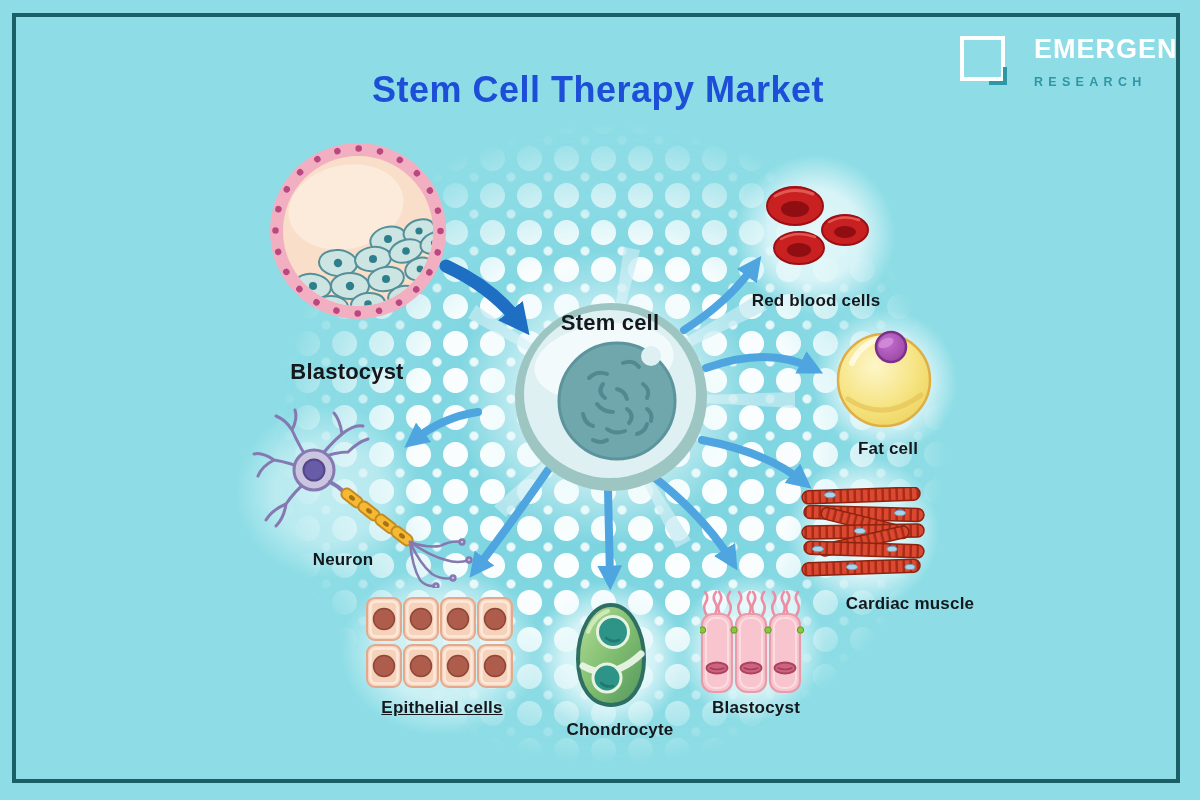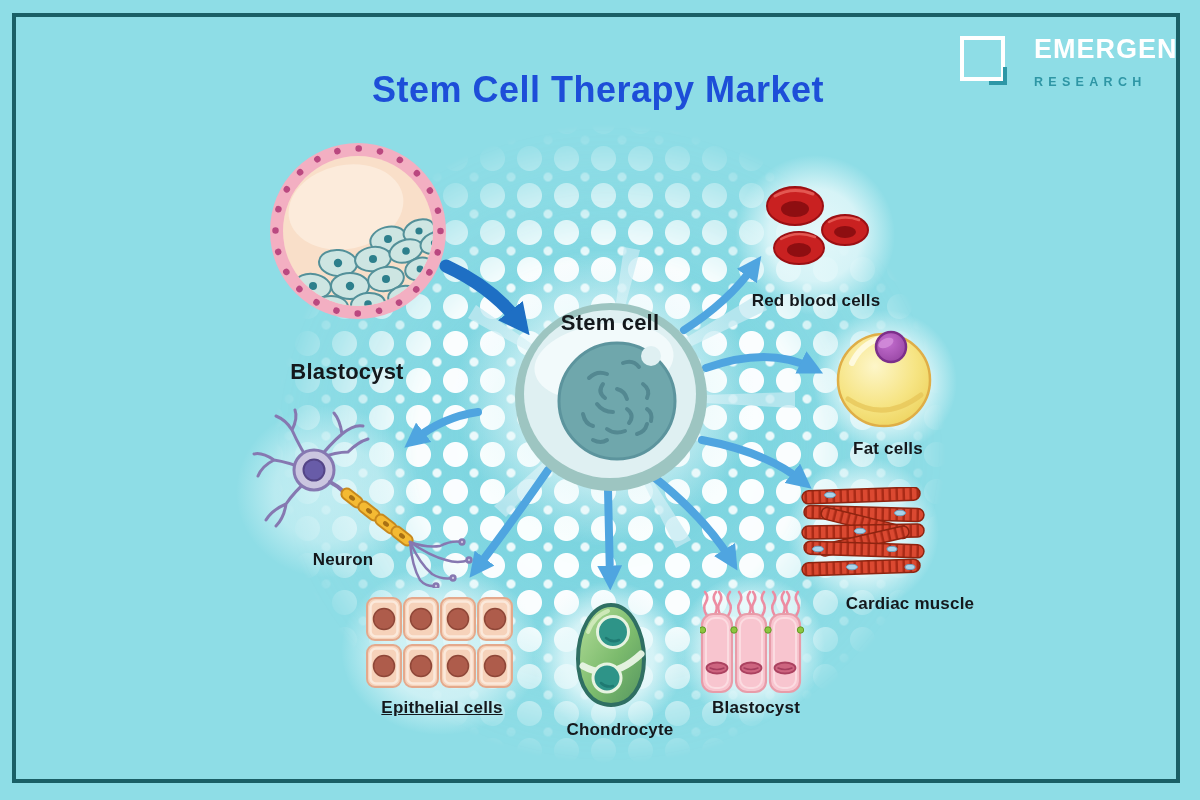--- a/index.html
+++ b/index.html
@@ -366,21 +366,21 @@
     <g fill="none" stroke="#A53E5E" stroke-width="1.5" stroke-linecap="round">
       <path d="M10,80 q7,3 14,0"></path>
         <path d="M44,80 q7,3 14,0"></path>
         <path d="M78,80 q7,3 14,0"></path>
     </g>
   </svg>
 
   <div class="lbl lbl-lg" style="left:610px;top:270px;">Stem cell</div>
   <div class="lbl lbl-lg" style="left:347px;top:319px;">Blastocyst</div>
   <div class="lbl" style="left:816px;top:291px;">Red blood cells</div>
-  <div class="lbl" style="left:888px;top:439px;">Fat cells</div>
+  <div class="lbl" style="left:888px;top:439px;">Fat cell</div>
   <div class="lbl" style="left:869px;top:594px;margin-left:41px;">Cardiac muscle</div>
   <div class="lbl" style="left:343px;top:550px;">Neuron</div>
   <div class="lbl" style="left:442px;top:698px;text-decoration:underline;">Epithelial cells</div>
   <div class="lbl" style="left:620px;top:720px;">Chondrocyte</div>
   <div class="lbl" style="left:756px;top:698px;">Blastocyst</div>
 
   <div class="title">Stem Cell Therapy Market</div>
 
   <div class="logo">
     <div class="logo-mark">

